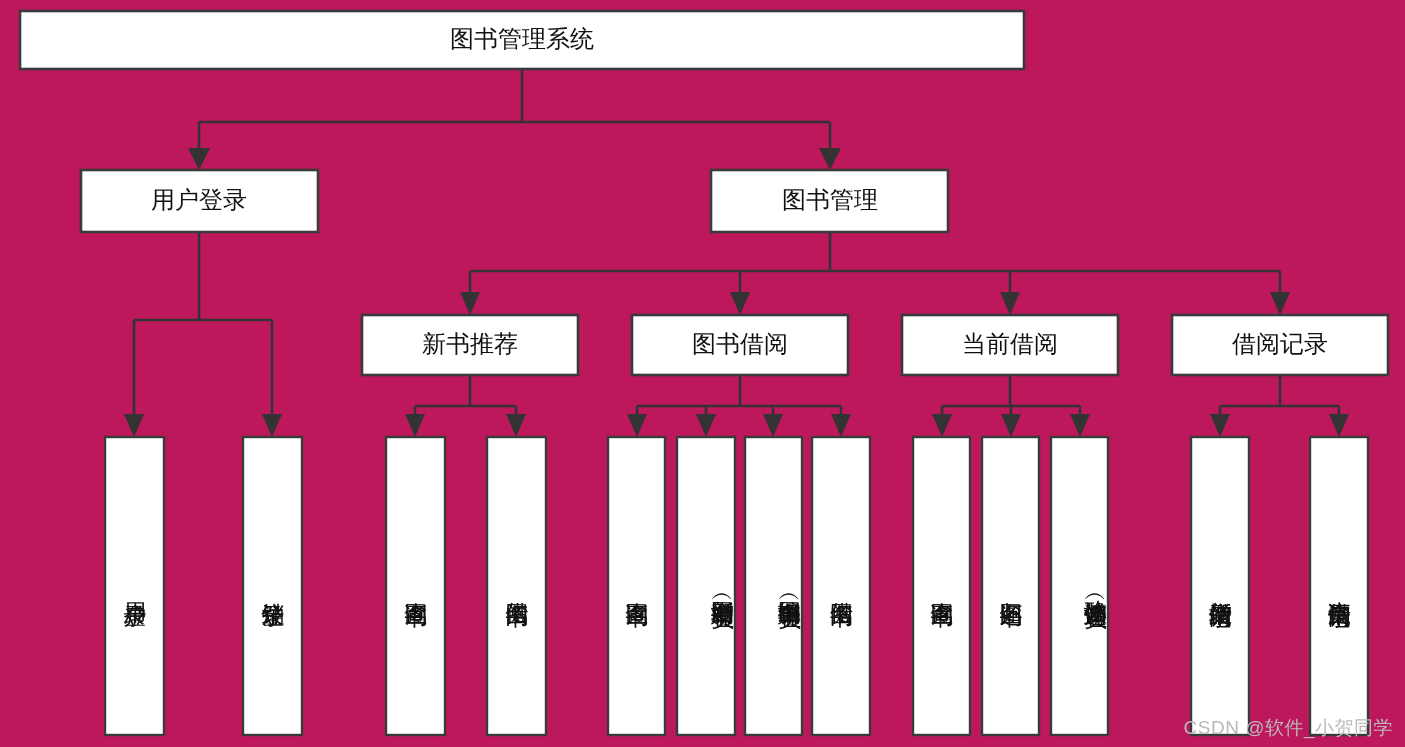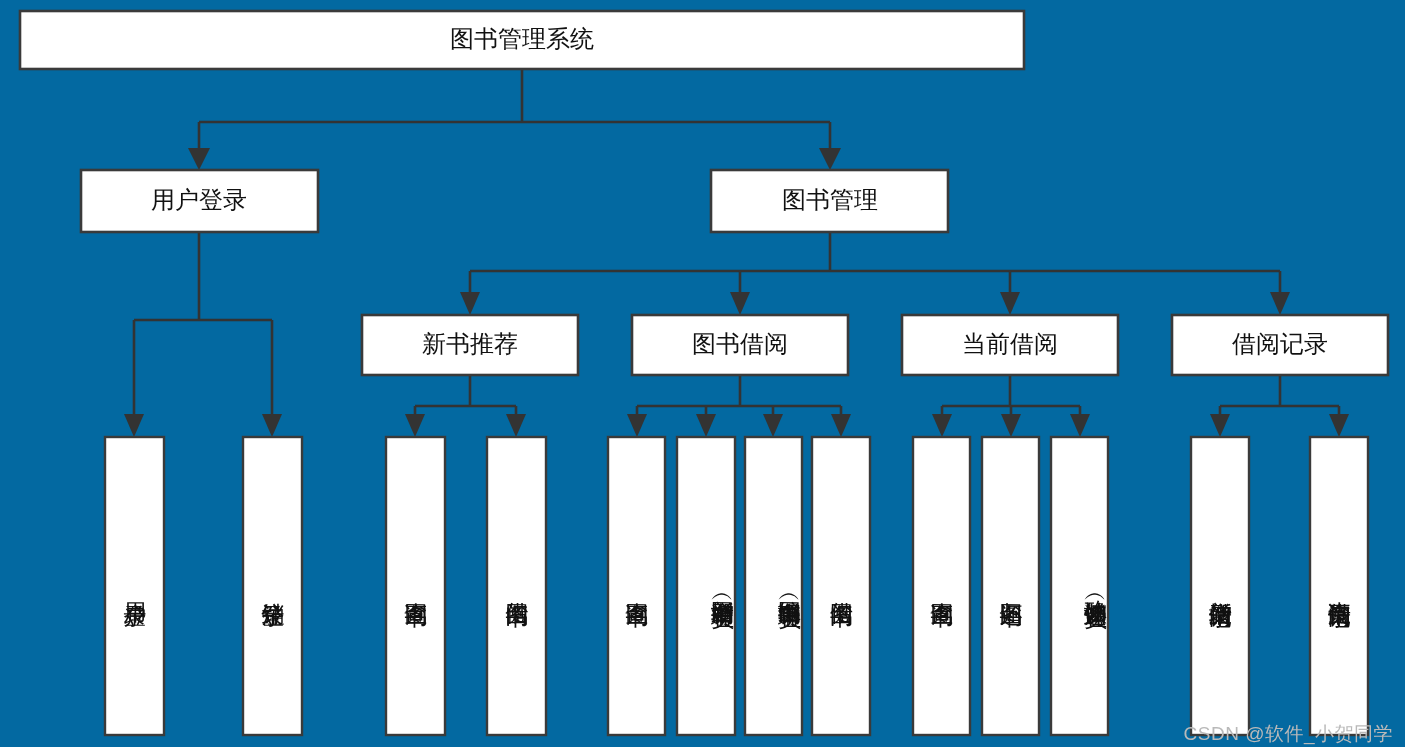--- a/index.html
+++ b/index.html
@@ -7,21 +7,21 @@
     padding: 0;
     background: #ffffff;
   }
   body {
     font-family: "Liberation Sans", "DejaVu Sans", sans-serif;
   }
   #diagram-root {
     position: relative;
     width: 1405px;
     height: 747px;
-    background: #0369a1;
+    background: #be185d;
     overflow: hidden;
   }
   svg.flow {
     position: absolute;
     left: 0;
     top: 0;
     width: 1405px;
     height: 747px;
   }
   .node-box {
@@ -61,21 +61,21 @@
     font-size: 23px;
     line-height: 1.12;
     color: #111111;
     letter-spacing: 1px;
     white-space: nowrap;
     pointer-events: none;
   }
   .watermark {
     position: absolute;
     right: 12px;
-    bottom: 0;
+    bottom: 6px;
     font-family: "Liberation Sans", "DejaVu Sans", sans-serif;
     font-size: 19px;
     color: #b9b9b9;
     letter-spacing: 0.5px;
     white-space: nowrap;
   }
 </style>
 </head>
 <body>
 

